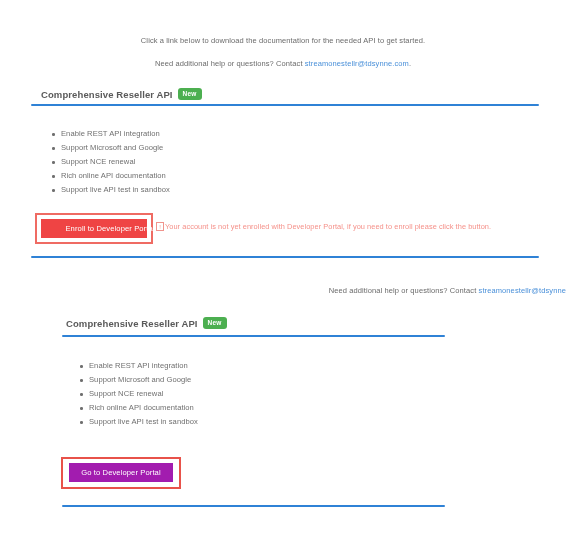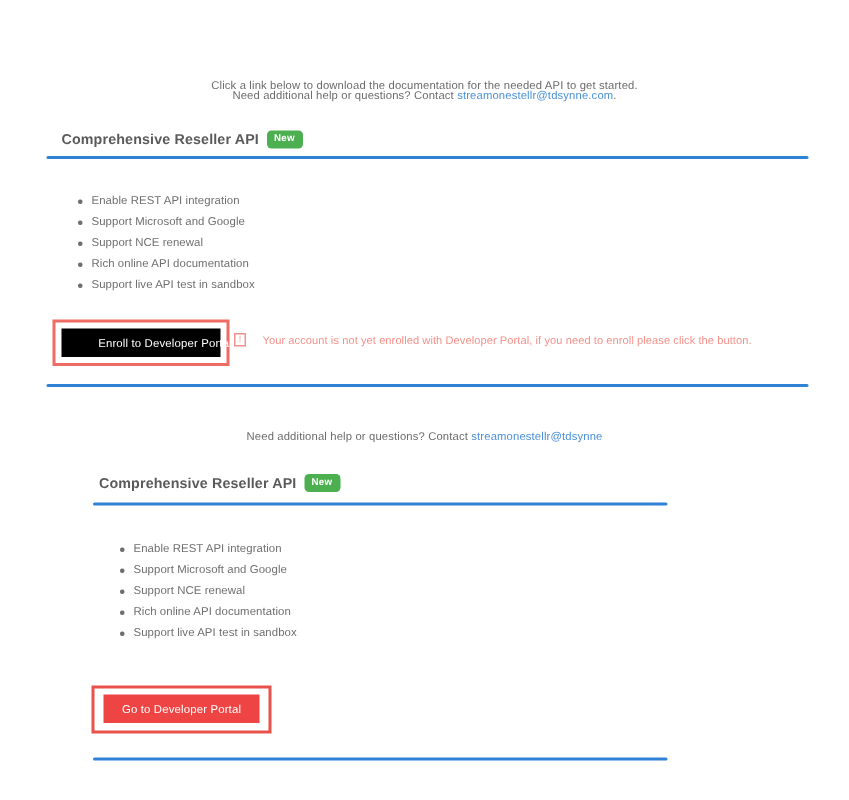--- a/index.html
+++ b/index.html
@@ -111,33 +111,33 @@
     letter-spacing: 0.1px;
     cursor: pointer;
     white-space: nowrap;
     padding: 0;
     line-height: 1;
     display: flex;
     align-items: center;
     justify-content: center;
   }
   .btn-orange {
-    background: #000000;
+    background: #ef4444;
     padding-left: 32px;
   }
   .btn-blue {
-    background: #ef4444;
+    background: #a21caf;
   }
 
   
   .warning-row {
     position: absolute;
     display: flex;
     align-items: center;
-    gap: 11px;
+    gap: 1px;
   }
   .warning-icon {
     width: 8px;
     height: 9px;
     border: 1px solid #f0938c;
     box-sizing: border-box;
     display: flex;
     align-items: center;
     justify-content: center;
     font-size: 6px;
@@ -153,21 +153,21 @@
   }
 
   
   .abs { position: absolute; }
 </style>
 </head>
 <body>
 
 <div class="page">
 
-  <div class="abs intro-line" style="left:0; top:36px; width:566px;margin-top:16px;">Click a link below to download the documentation for the needed API to get started.</div>
+  <div class="abs intro-line" style="left:0; top:36px; width:566px;">Click a link below to download the documentation for the needed API to get started.</div>
 
   <div class="abs intro-line" style="left:0; top:59px; width:566px;">
     <span>Need additional help or questions? Contact </span><a class="link" href="#">streamonestellr@tdsynne.com</a><span>.</span>
   </div>
 
   <div class="abs" style="left:41px; top:85px;">
     <span class="section-title">Comprehensive Reseller API</span><span class="badge-new">New</span>
   </div>
 
   <div class="abs divider" style="left:31px; top:104px; width:508px;"></div>
@@ -184,21 +184,21 @@
 
   <button class="btn btn-orange abs" style="left:41px; top:219px; width:106px; height:19px;">Enroll to Developer Portal</button>
 
   <div class="warning-row" style="left:156px; top:222px;">
     <span class="warning-icon">!</span>
     <span class="warning-text">Your account is not yet enrolled with Developer Portal, if you need to enroll please click the button.</span>
   </div>
 
   <div class="abs divider" style="left:31px; top:256px; width:508px;"></div>
 
-  <div class="abs intro-line" style="left:0; top:286px; width:566px; overflow:hidden; white-space:nowrap;">
+  <div class="abs intro-line" style="left:0; top:286px; width:566px; overflow:hidden; white-space:nowrap;text-align:right;">
     <span>Need additional help or questions? Contact </span><a class="link" href="#">streamonestellr@tdsynne</a>
   </div>
 
   <div class="abs" style="left:66px; top:314px;">
     <span class="section-title">Comprehensive Reseller API</span><span class="badge-new">New</span>
   </div>
 
   <div class="abs divider" style="left:62px; top:335px; width:383px;"></div>
 
   <ul class="abs feature-list" style="left:78px; top:362px; width:300px;">

